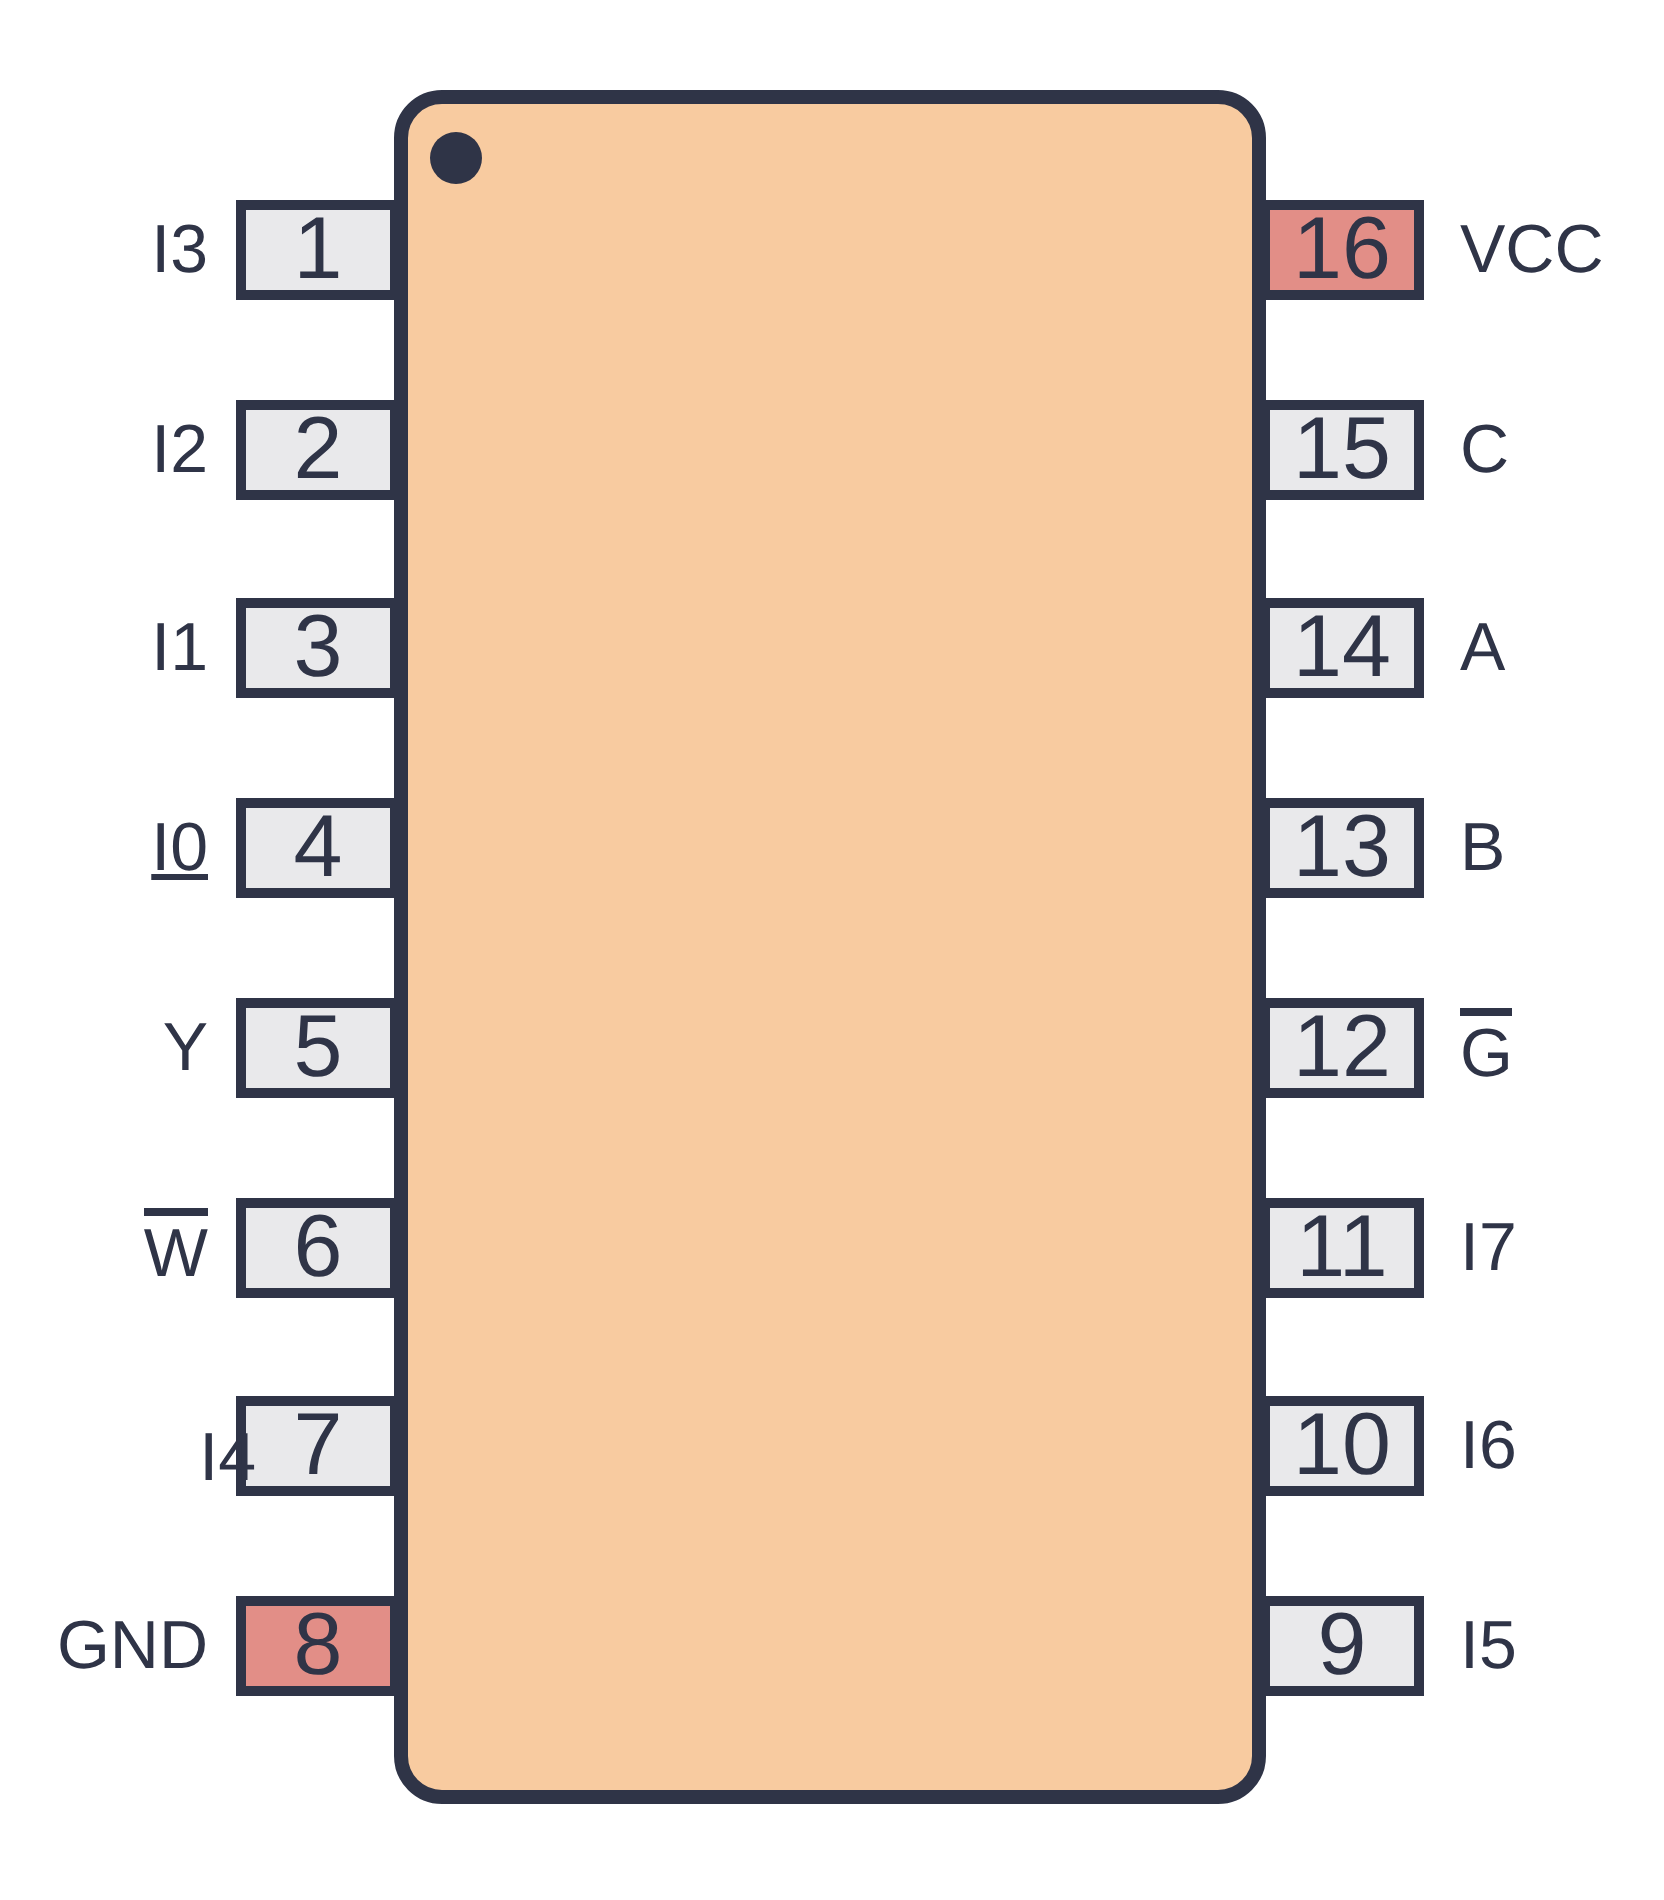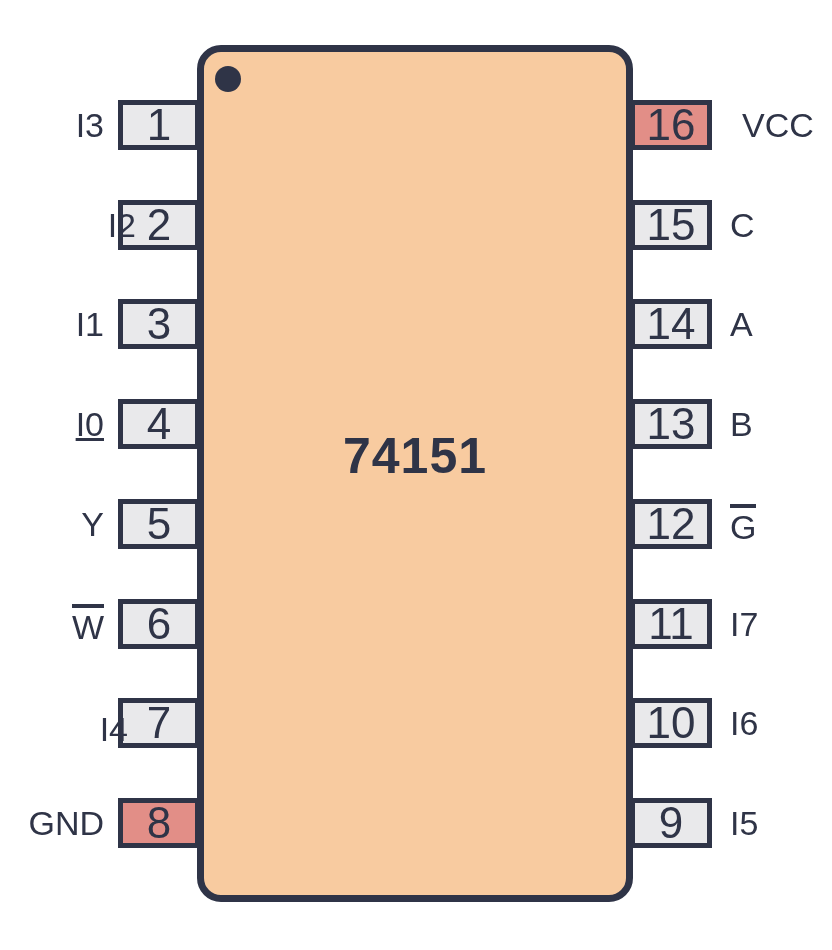--- a/index.html
+++ b/index.html
@@ -93,21 +93,21 @@
 
 <div class="canvas">
   <div id="left-pins">
       <div class="pin-box" style="top: 100px; left: 118px;">
         <span>1</span>
       </div>
       <div class="pin-label left" style="top: 100px;">I3</div>
       <div class="pin-box" style="top: 200px; left: 118px;">
         <span>2</span>
       </div>
-      <div class="pin-label left" style="top: 200px; margin-left: 32px;">I2</div>
+      <div class="pin-label left" style="top: 200px;">I2</div>
       <div class="pin-box" style="top: 299px; left: 118px;">
         <span>3</span>
       </div>
       <div class="pin-label left" style="top: 299px;">I1</div>
       <div class="pin-box" style="top: 399px; left: 118px;">
         <span>4</span>
       </div>
       <div class="pin-label left" style="top: 399px; text-decoration: underline;">I0</div>
       <div class="pin-box" style="top: 499px; left: 118px;">
         <span>5</span>
@@ -125,21 +125,21 @@
       <div class="pin-label left" style="top: 704px; padding-left: 24px;">I4</div>
       <div class="pin-box power" style="top: 798px; left: 118px;">
         <span>8</span>
       </div>
       <div class="pin-label left" style="top: 798px;">GND</div>
     </div>
   <div id="right-pins">
       <div class="pin-box power" style="top: 100px; left: 630px; align-items: center;">
         <span>16</span>
       </div>
-      <div class="pin-label right" style="top: 100px; margin-left: 12px;">VCC</div>
+      <div class="pin-label right" style="top: 100px;">VCC</div>
       <div class="pin-box" style="top: 200px; left: 630px;">
         <span>15</span>
       </div>
       <div class="pin-label right" style="top: 200px;">C</div>
       <div class="pin-box" style="top: 299px; left: 630px;">
         <span>14</span>
       </div>
       <div class="pin-label right" style="top: 299px;">A</div>
       <div class="pin-box" style="top: 399px; left: 630px;">
         <span>13</span>
@@ -159,15 +159,14 @@
         <span>10</span>
       </div>
       <div class="pin-label right" style="top: 698px;">I6</div>
       <div class="pin-box" style="top: 798px; left: 630px;">
         <span>9</span>
       </div>
       <div class="pin-label right" style="top: 798px;">I5</div>
     </div>
   <div class="chip-body">
     <div class="pin1-dot"></div>
-    <div class="chip-title">74151</div>
   </div>
 </div>
 
 </body></html>

